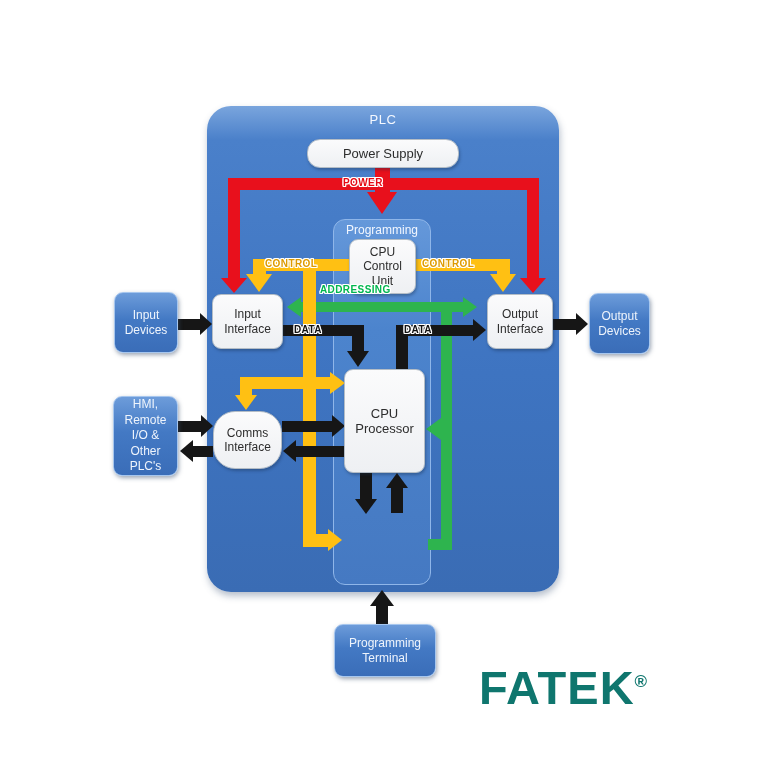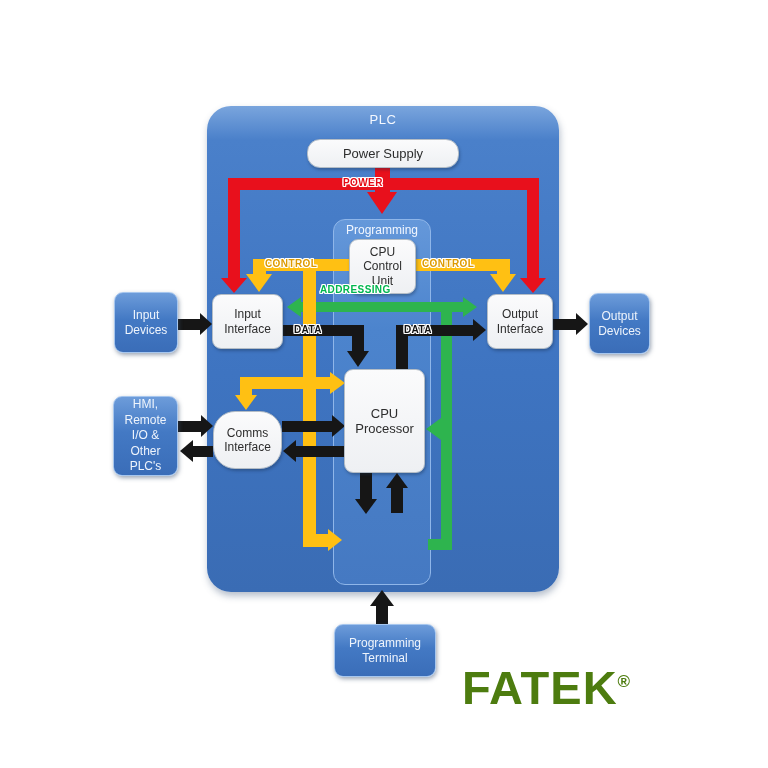--- a/index.html
+++ b/index.html
@@ -44,21 +44,21 @@
   .buslab{position:absolute;z-index:8;font-size:10px;font-weight:bold;text-align:left;
       letter-spacing:.4px;
       text-shadow:-1px -1px 0 #fff,1px -1px 0 #fff,-1px 1px 0 #fff,1px 1px 0 #fff,
                   0 -1px 0 #fff,0 1px 0 #fff,-1px 0 0 #fff,1px 0 0 #fff;}
   .lab-power{color:#e50914;}
   .lab-control{color:#dd9a00;}
   .lab-addr{color:#00b64e;}
   .lab-data{color:#111;}
 
   
-  .logo{position:absolute;left:462px;top:654px;z-index:9;color:#4d7c0f;
+  .logo{position:absolute;left:479px;top:654px;z-index:9;color:#0f766e;
         font-size:47px;font-weight:bold;letter-spacing:1px;}
   .logo sup{font-size:17px;font-weight:bold;vertical-align:super;letter-spacing:0;}
 </style>
 </head>
 <body>
 
 <div class="canvas">
 
   <div class="plc"></div>
   <div class="plc-title">PLC</div>

